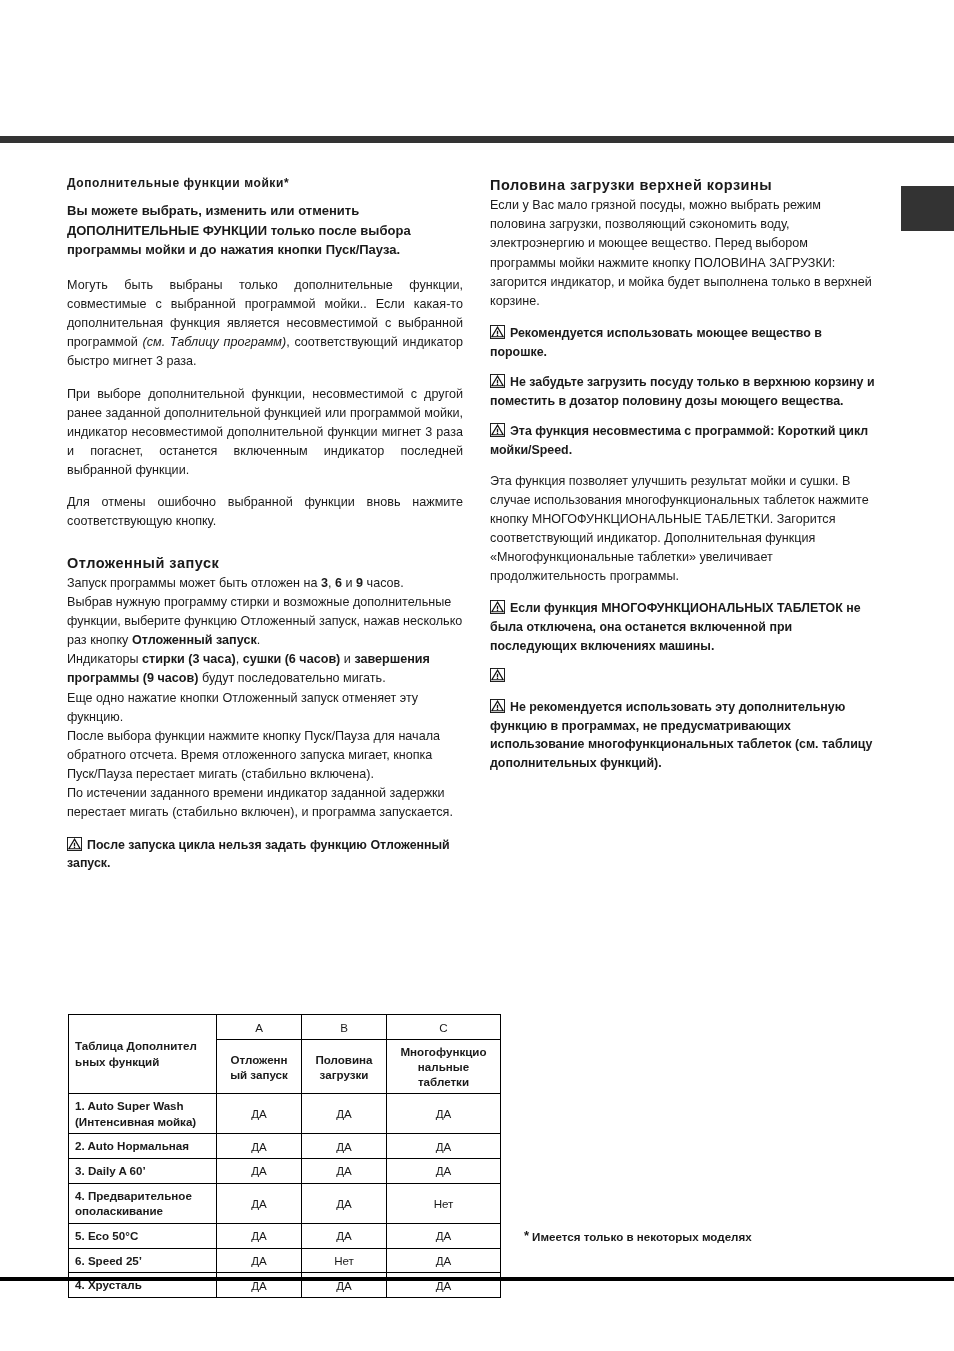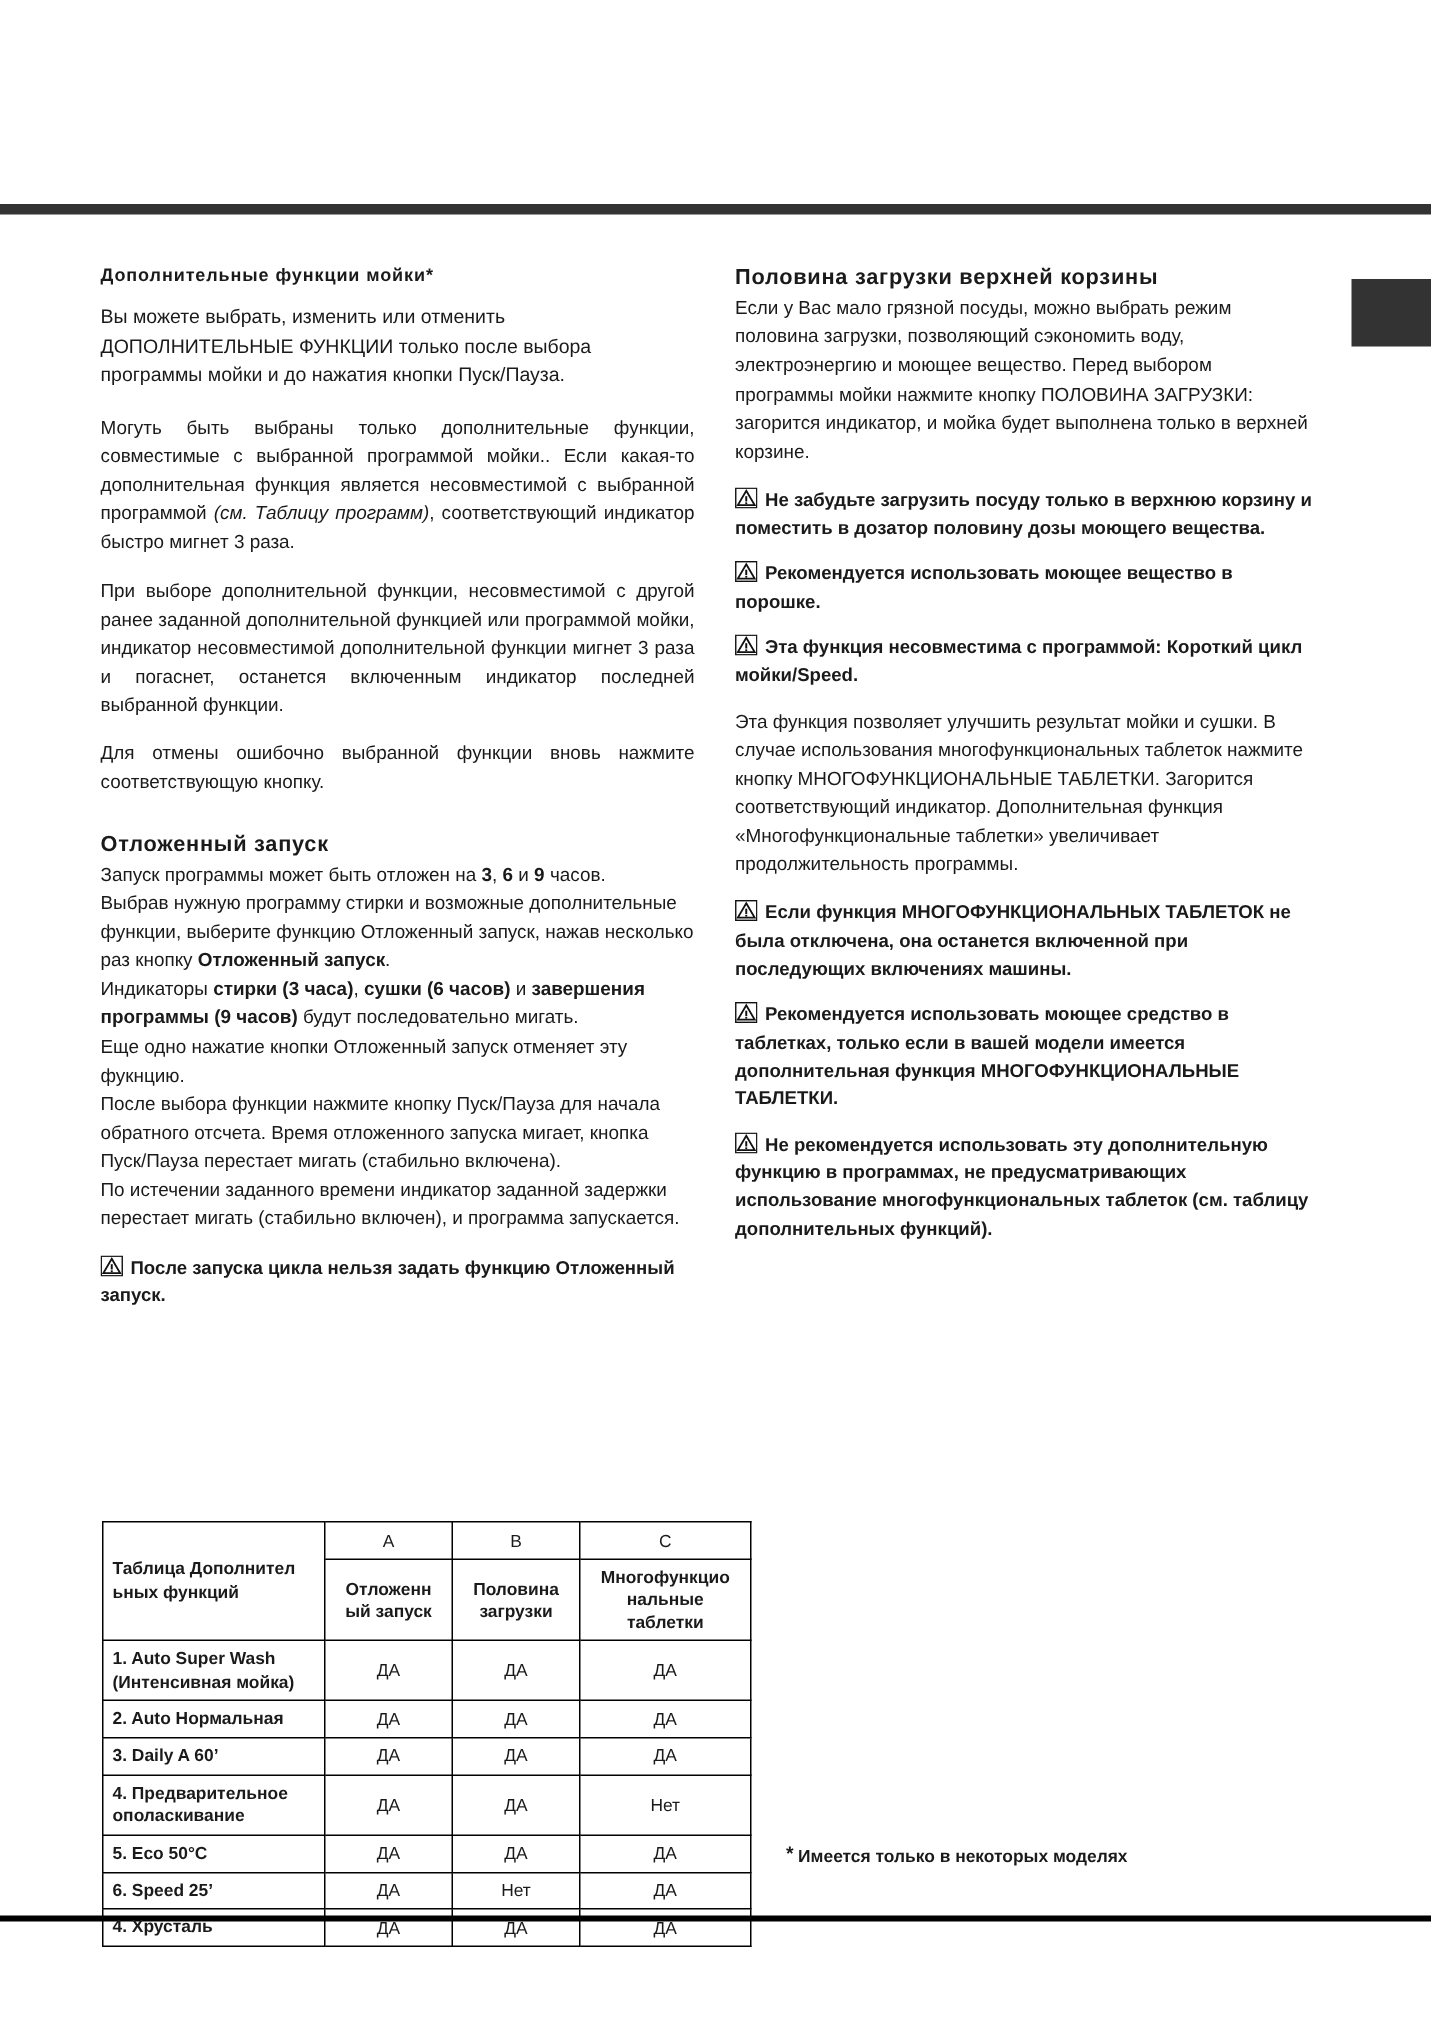--- a/index.html
+++ b/index.html
@@ -66,21 +66,21 @@
     line-height: 1.25;
   }
   p {
     margin: 0 0 13px 0;
     font-size: 12.6px;
     line-height: 1.52;
   }
   p.tight { margin-bottom: 0; }
   p.just  { text-align: justify; }
   p.lead {
-    font-weight: normal;
+    font-weight: bold;
     font-size: 13px;
     line-height: 1.5;
     margin-bottom: 16px;
   }
   .b { font-weight: bold; }
   .i { font-style: italic; }
 
   
   .note {
     display: block;
@@ -214,42 +214,42 @@
   <p>Если у Вас мало грязной посуды, можно выбрать режим половина загрузки, позволяющий сэкономить воду, электроэнергию и моющее вещество. Перед выбором программы мойки нажмите кнопку ПОЛОВИНА ЗАГРУЗКИ: загорится индикатор, и мойка будет выполнена только в верхней корзине.</p>
 
   <div class="note">
     <span class="warn-icon">
       <svg viewBox="0 0 16 15" width="15" height="14">
         <rect x="0.5" y="0.5" width="15" height="14" fill="#fff" stroke="#111" stroke-width="1"></rect>
         <path d="M8 2.3 L14 12.6 L2 12.6 Z" fill="none" stroke="#111" stroke-width="1.3"></path>
         <rect x="7.3" y="6.2" width="1.4" height="3.8" fill="#111"></rect>
         <rect x="7.3" y="10.6" width="1.4" height="1.3" fill="#111"></rect>
       </svg>
+    </span><span>Рекомендуется использовать моющее вещество в порошке.</span>
+  </div>
+
+  <div class="note">
+    <span class="warn-icon">
+      <svg viewBox="0 0 16 15" width="15" height="14">
+        <rect x="0.5" y="0.5" width="15" height="14" fill="#fff" stroke="#111" stroke-width="1"></rect>
+        <path d="M8 2.3 L14 12.6 L2 12.6 Z" fill="none" stroke="#111" stroke-width="1.3"></path>
+        <rect x="7.3" y="6.2" width="1.4" height="3.8" fill="#111"></rect>
+        <rect x="7.3" y="10.6" width="1.4" height="1.3" fill="#111"></rect>
+      </svg>
     </span><span>Не забудьте загрузить посуду только в верхнюю корзину и поместить в дозатор половину дозы моющего вещества.</span>
   </div>
 
   <div class="note">
     <span class="warn-icon">
       <svg viewBox="0 0 16 15" width="15" height="14">
         <rect x="0.5" y="0.5" width="15" height="14" fill="#fff" stroke="#111" stroke-width="1"></rect>
         <path d="M8 2.3 L14 12.6 L2 12.6 Z" fill="none" stroke="#111" stroke-width="1.3"></path>
         <rect x="7.3" y="6.2" width="1.4" height="3.8" fill="#111"></rect>
         <rect x="7.3" y="10.6" width="1.4" height="1.3" fill="#111"></rect>
       </svg>
-    </span><span>Рекомендуется использовать моющее вещество в порошке.</span>
-  </div>
-
-  <div class="note">
-    <span class="warn-icon">
-      <svg viewBox="0 0 16 15" width="15" height="14">
-        <rect x="0.5" y="0.5" width="15" height="14" fill="#fff" stroke="#111" stroke-width="1"></rect>
-        <path d="M8 2.3 L14 12.6 L2 12.6 Z" fill="none" stroke="#111" stroke-width="1.3"></path>
-        <rect x="7.3" y="6.2" width="1.4" height="3.8" fill="#111"></rect>
-        <rect x="7.3" y="10.6" width="1.4" height="1.3" fill="#111"></rect>
-      </svg>
     </span><span>Эта функция несовместима с программой: Короткий цикл мойки/Speed.</span>
   </div>
 
 
   <p>Эта функция позволяет улучшить результат мойки и сушки. В случае использования многофункциональных таблеток нажмите кнопку МНОГОФУНКЦИОНАЛЬНЫЕ ТАБЛЕТКИ. Загорится соответствующий индикатор.  Дополнительная функция «Многофункциональные таблетки» увеличивает продолжительность программы.</p>
 
   <div class="note">
     <span class="warn-icon">
       <svg viewBox="0 0 16 15" width="15" height="14">
         <rect x="0.5" y="0.5" width="15" height="14" fill="#fff" stroke="#111" stroke-width="1"></rect>
@@ -261,21 +261,21 @@
   </div>
 
   <div class="note">
     <span class="warn-icon">
       <svg viewBox="0 0 16 15" width="15" height="14">
         <rect x="0.5" y="0.5" width="15" height="14" fill="#fff" stroke="#111" stroke-width="1"></rect>
         <path d="M8 2.3 L14 12.6 L2 12.6 Z" fill="none" stroke="#111" stroke-width="1.3"></path>
         <rect x="7.3" y="6.2" width="1.4" height="3.8" fill="#111"></rect>
         <rect x="7.3" y="10.6" width="1.4" height="1.3" fill="#111"></rect>
       </svg>
-    </span><span>Рекомендуется использовать моющее средство в таблетках, только если в вашей модели имеется дополнительная функция МНОГОФУНКЦИОНАЛЬНЫЕ ТАБЛЕТКИ.</span>
+    </span>
   </div>
 
   <div class="note">
     <span class="warn-icon">
       <svg viewBox="0 0 16 15" width="15" height="14">
         <rect x="0.5" y="0.5" width="15" height="14" fill="#fff" stroke="#111" stroke-width="1"></rect>
         <path d="M8 2.3 L14 12.6 L2 12.6 Z" fill="none" stroke="#111" stroke-width="1.3"></path>
         <rect x="7.3" y="6.2" width="1.4" height="3.8" fill="#111"></rect>
         <rect x="7.3" y="10.6" width="1.4" height="1.3" fill="#111"></rect>
       </svg>

